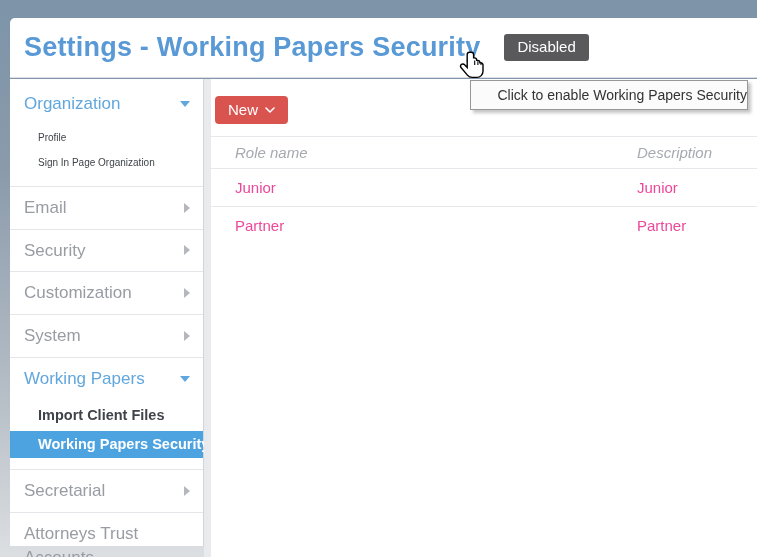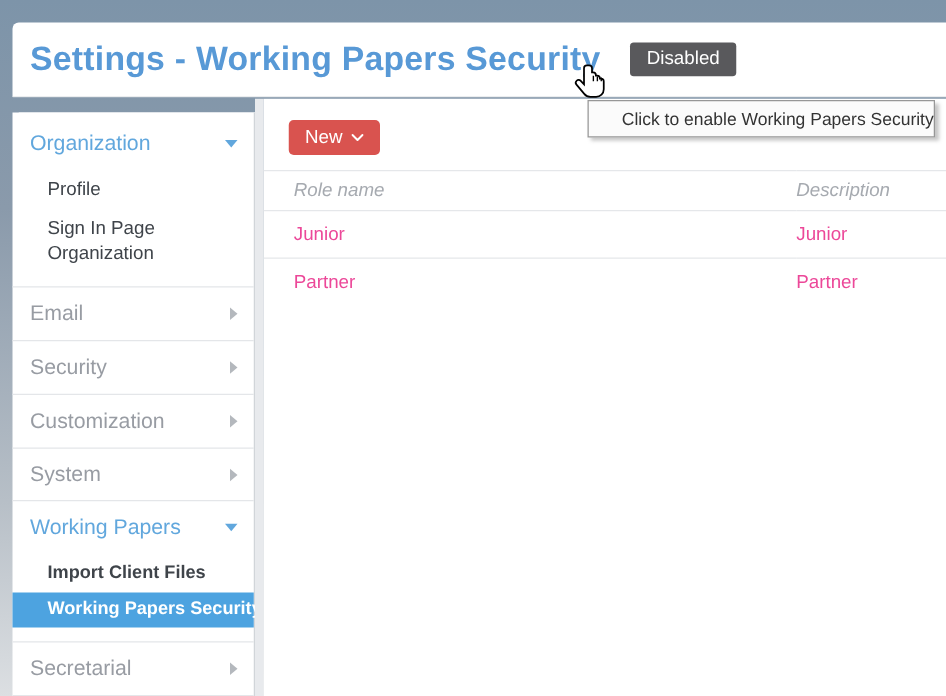--- a/index.html
+++ b/index.html
@@ -26,21 +26,21 @@
   .page-title{
     font-size:27px;font-weight:700;color:var(--accent-blue);letter-spacing:.2px;
   }
   .status-btn{
     background:var(--status-button-bg);color:#fff;border:none;border-radius:3px;
     font-family:inherit;font-size:15px;padding:4px 13px 6px 13px;cursor:pointer;
   }
   
   .app-body{
     position:absolute;left:10px;top:79px;right:0;bottom:0;
-    display:flex;align-items:flex-end;
+    display:flex;align-items:flex-start;
   }
   .sidebar{
     width:194px;height:467px;background:#fff;
     border-right:1px solid #d1d5d9;box-shadow:5px 0 0 #ffffff;
     flex:0 0 194px;
   }
   .gutter{width:7px;background:#e8eaed;height:100%;flex:0 0 7px;}
   .main{flex:1;background:#fff;height:100%;padding-top:17px;}
   
   .nav-group{border-top:1px solid #e4e6e9;}
@@ -50,29 +50,29 @@
     display:flex;align-items:center;justify-content:space-between;
     padding:9px 13px 9px 14px;font-size:17px;color:#989ca3;cursor:pointer;
   }
   .nav-head-label{font-weight:400;max-width:134px;line-height:1.4;}
   .nav-group.expanded .nav-head{color:var(--accent-blue-light);}
   .tri{width:0;height:0;flex:0 0 auto;}
   .tri-down{border-left:5px solid transparent;border-right:5px solid transparent;border-top:6px solid var(--accent-blue-light);}
   .tri-right{border-top:5px solid transparent;border-bottom:5px solid transparent;border-left:6px solid #b4b8bd;}
   .nav-children{padding-bottom:11px;}
   .nav-child{
-    padding:6px 10px 6px 28px;font-size:15px;color:#3f444a;cursor:pointer;line-height:1.3;
+    padding:6px 10px 6px 28px;font-size:10px;color:#3f444a;cursor:pointer;line-height:1.3;
   }
   .nav-child.emphasis{font-weight:700;font-size:14.5px;}
   .nav-child.selected{
     background:var(--selected-item-bg);color:#fff;font-weight:700;font-size:14.5px;
     white-space:nowrap;padding-top:4px;padding-bottom:5px;
   }
   
-  .toolbar{padding-left:20px;margin-bottom:12px;}
+  .toolbar{padding-left:4px;margin-bottom:12px;}
   .new-btn{
     background:var(--new-button-bg);color:#fff;border:none;border-radius:4px;
     font-family:inherit;font-size:15px;padding:5px 13px 6px 13px;cursor:pointer;
     display:inline-flex;align-items:center;gap:7px;
   }
   .new-btn svg{display:block;}
   table{width:100%;border-collapse:collapse;table-layout:fixed;}
   thead th{
     border-top:1px solid #e5e7ea;border-bottom:1px solid #e5e7ea;
     color:#a6aab0;font-weight:400;text-align:left;font-size:15px;

